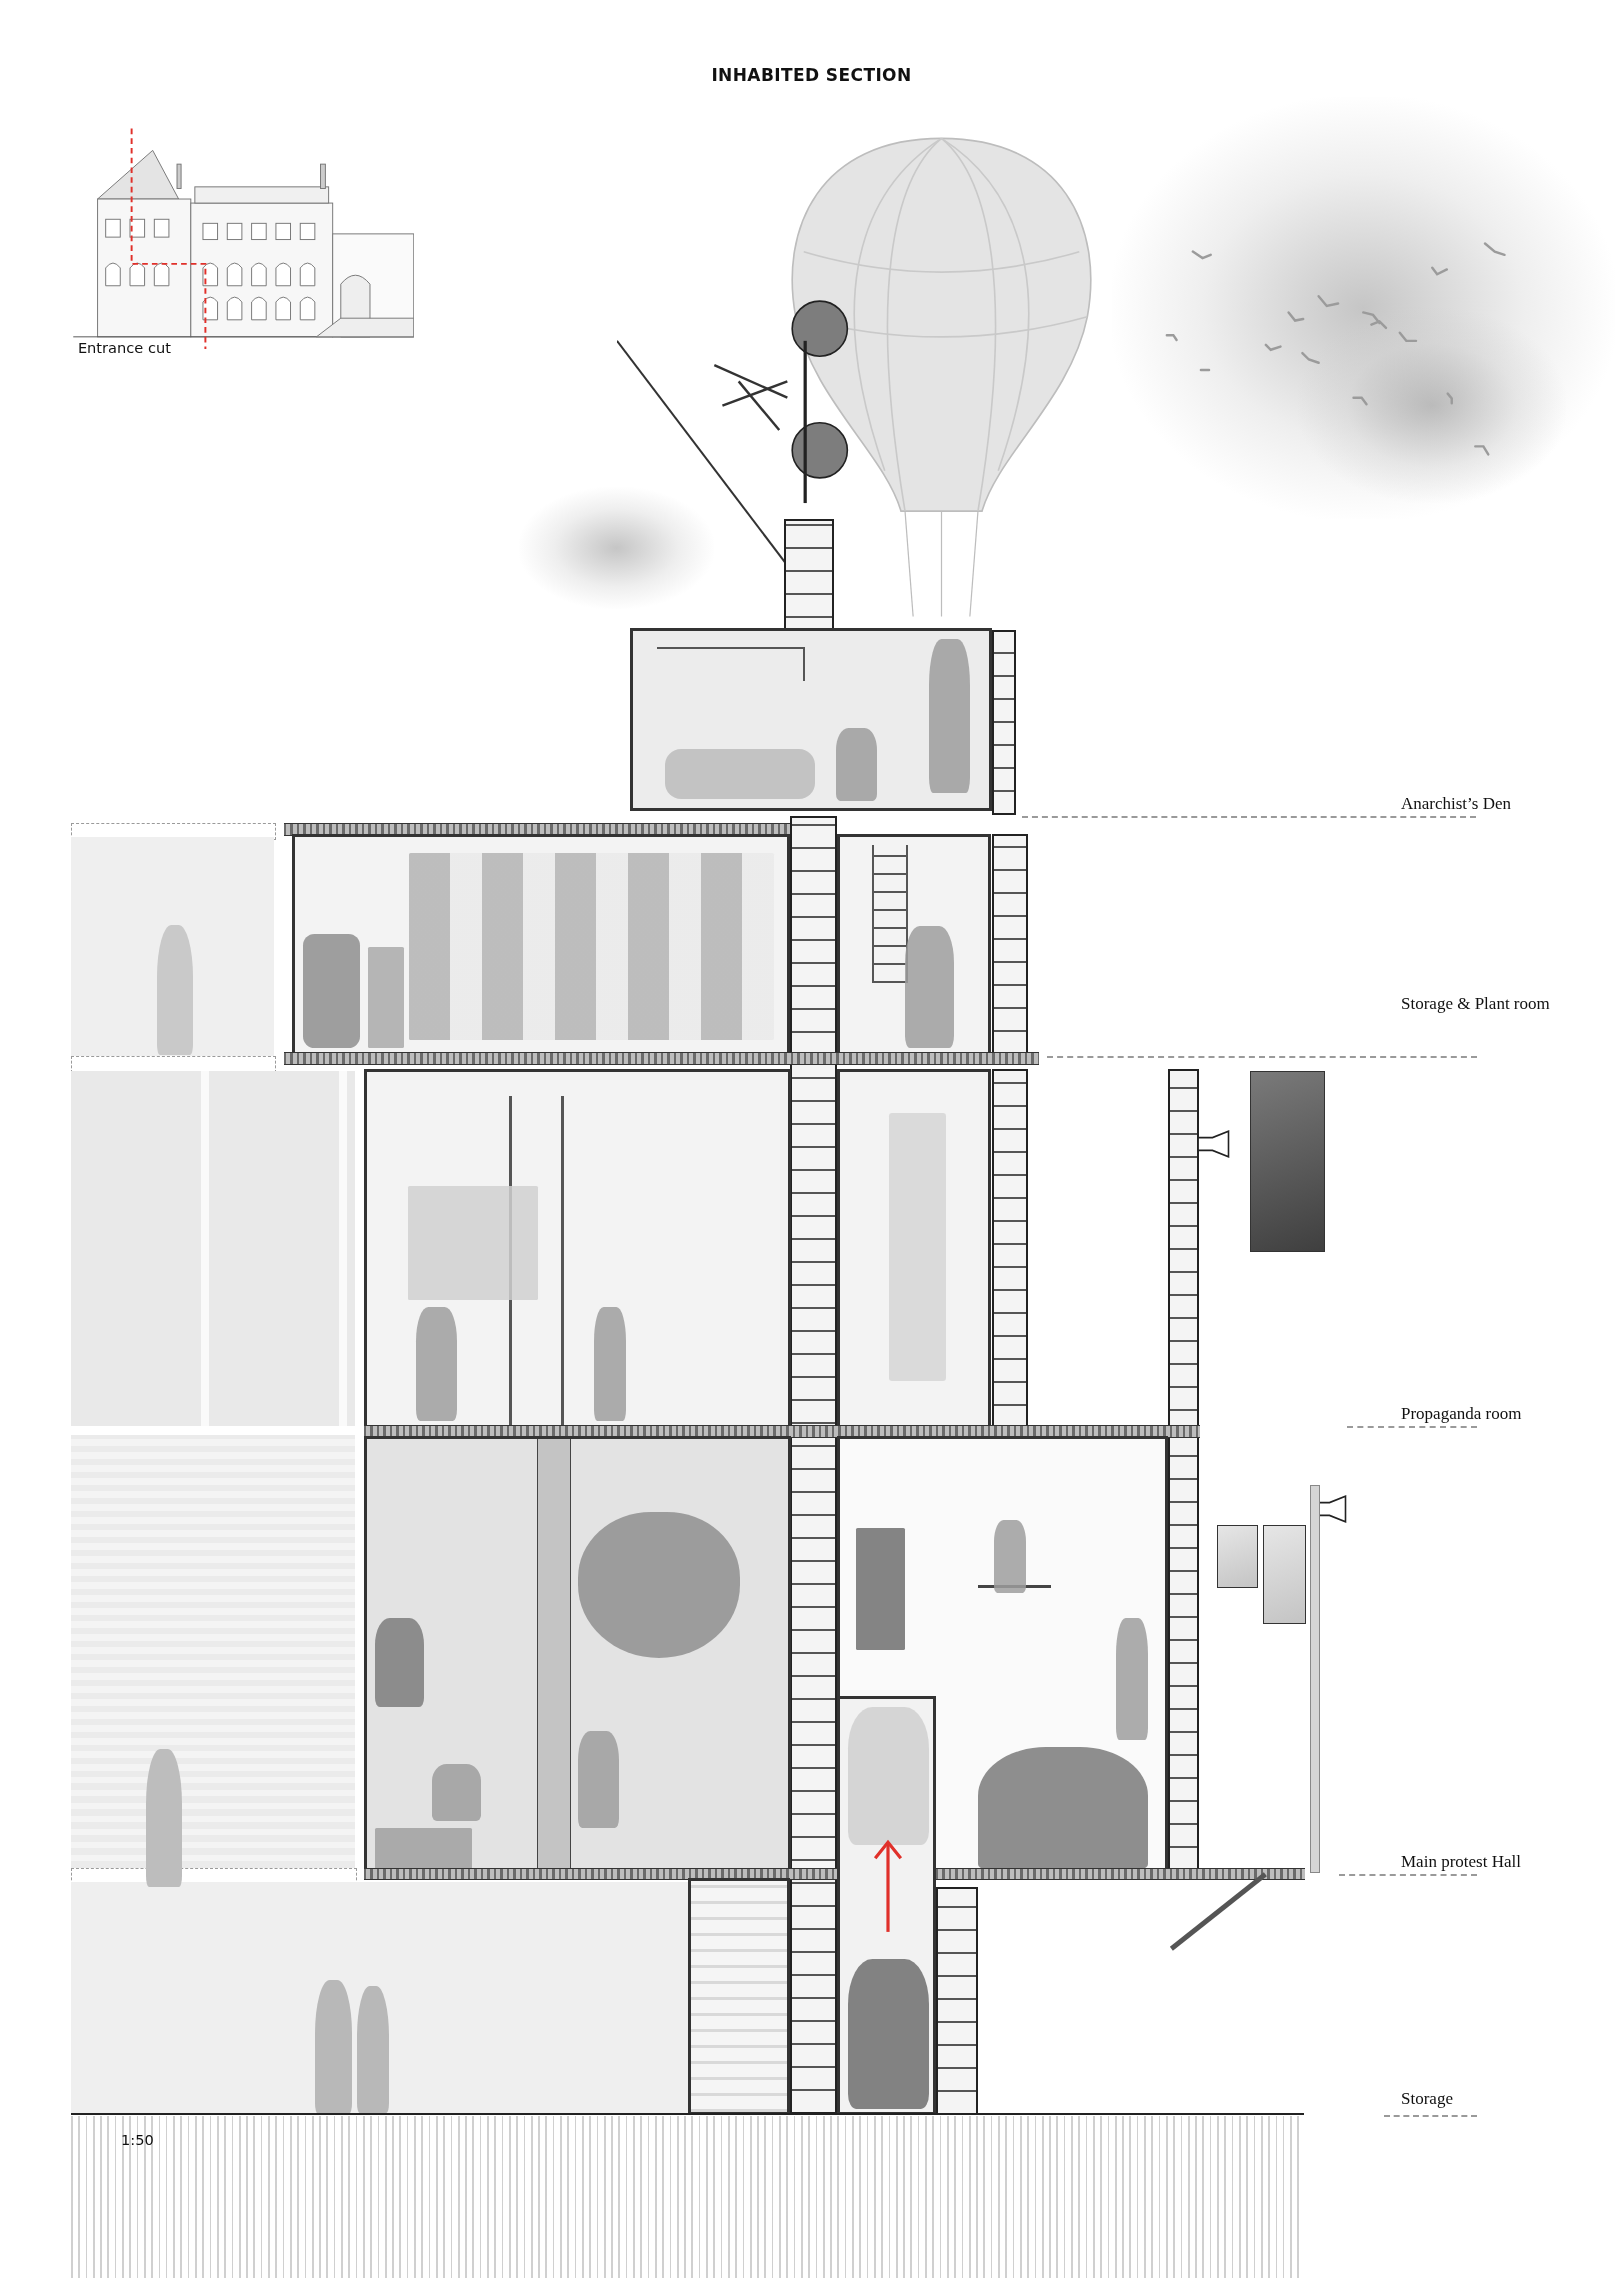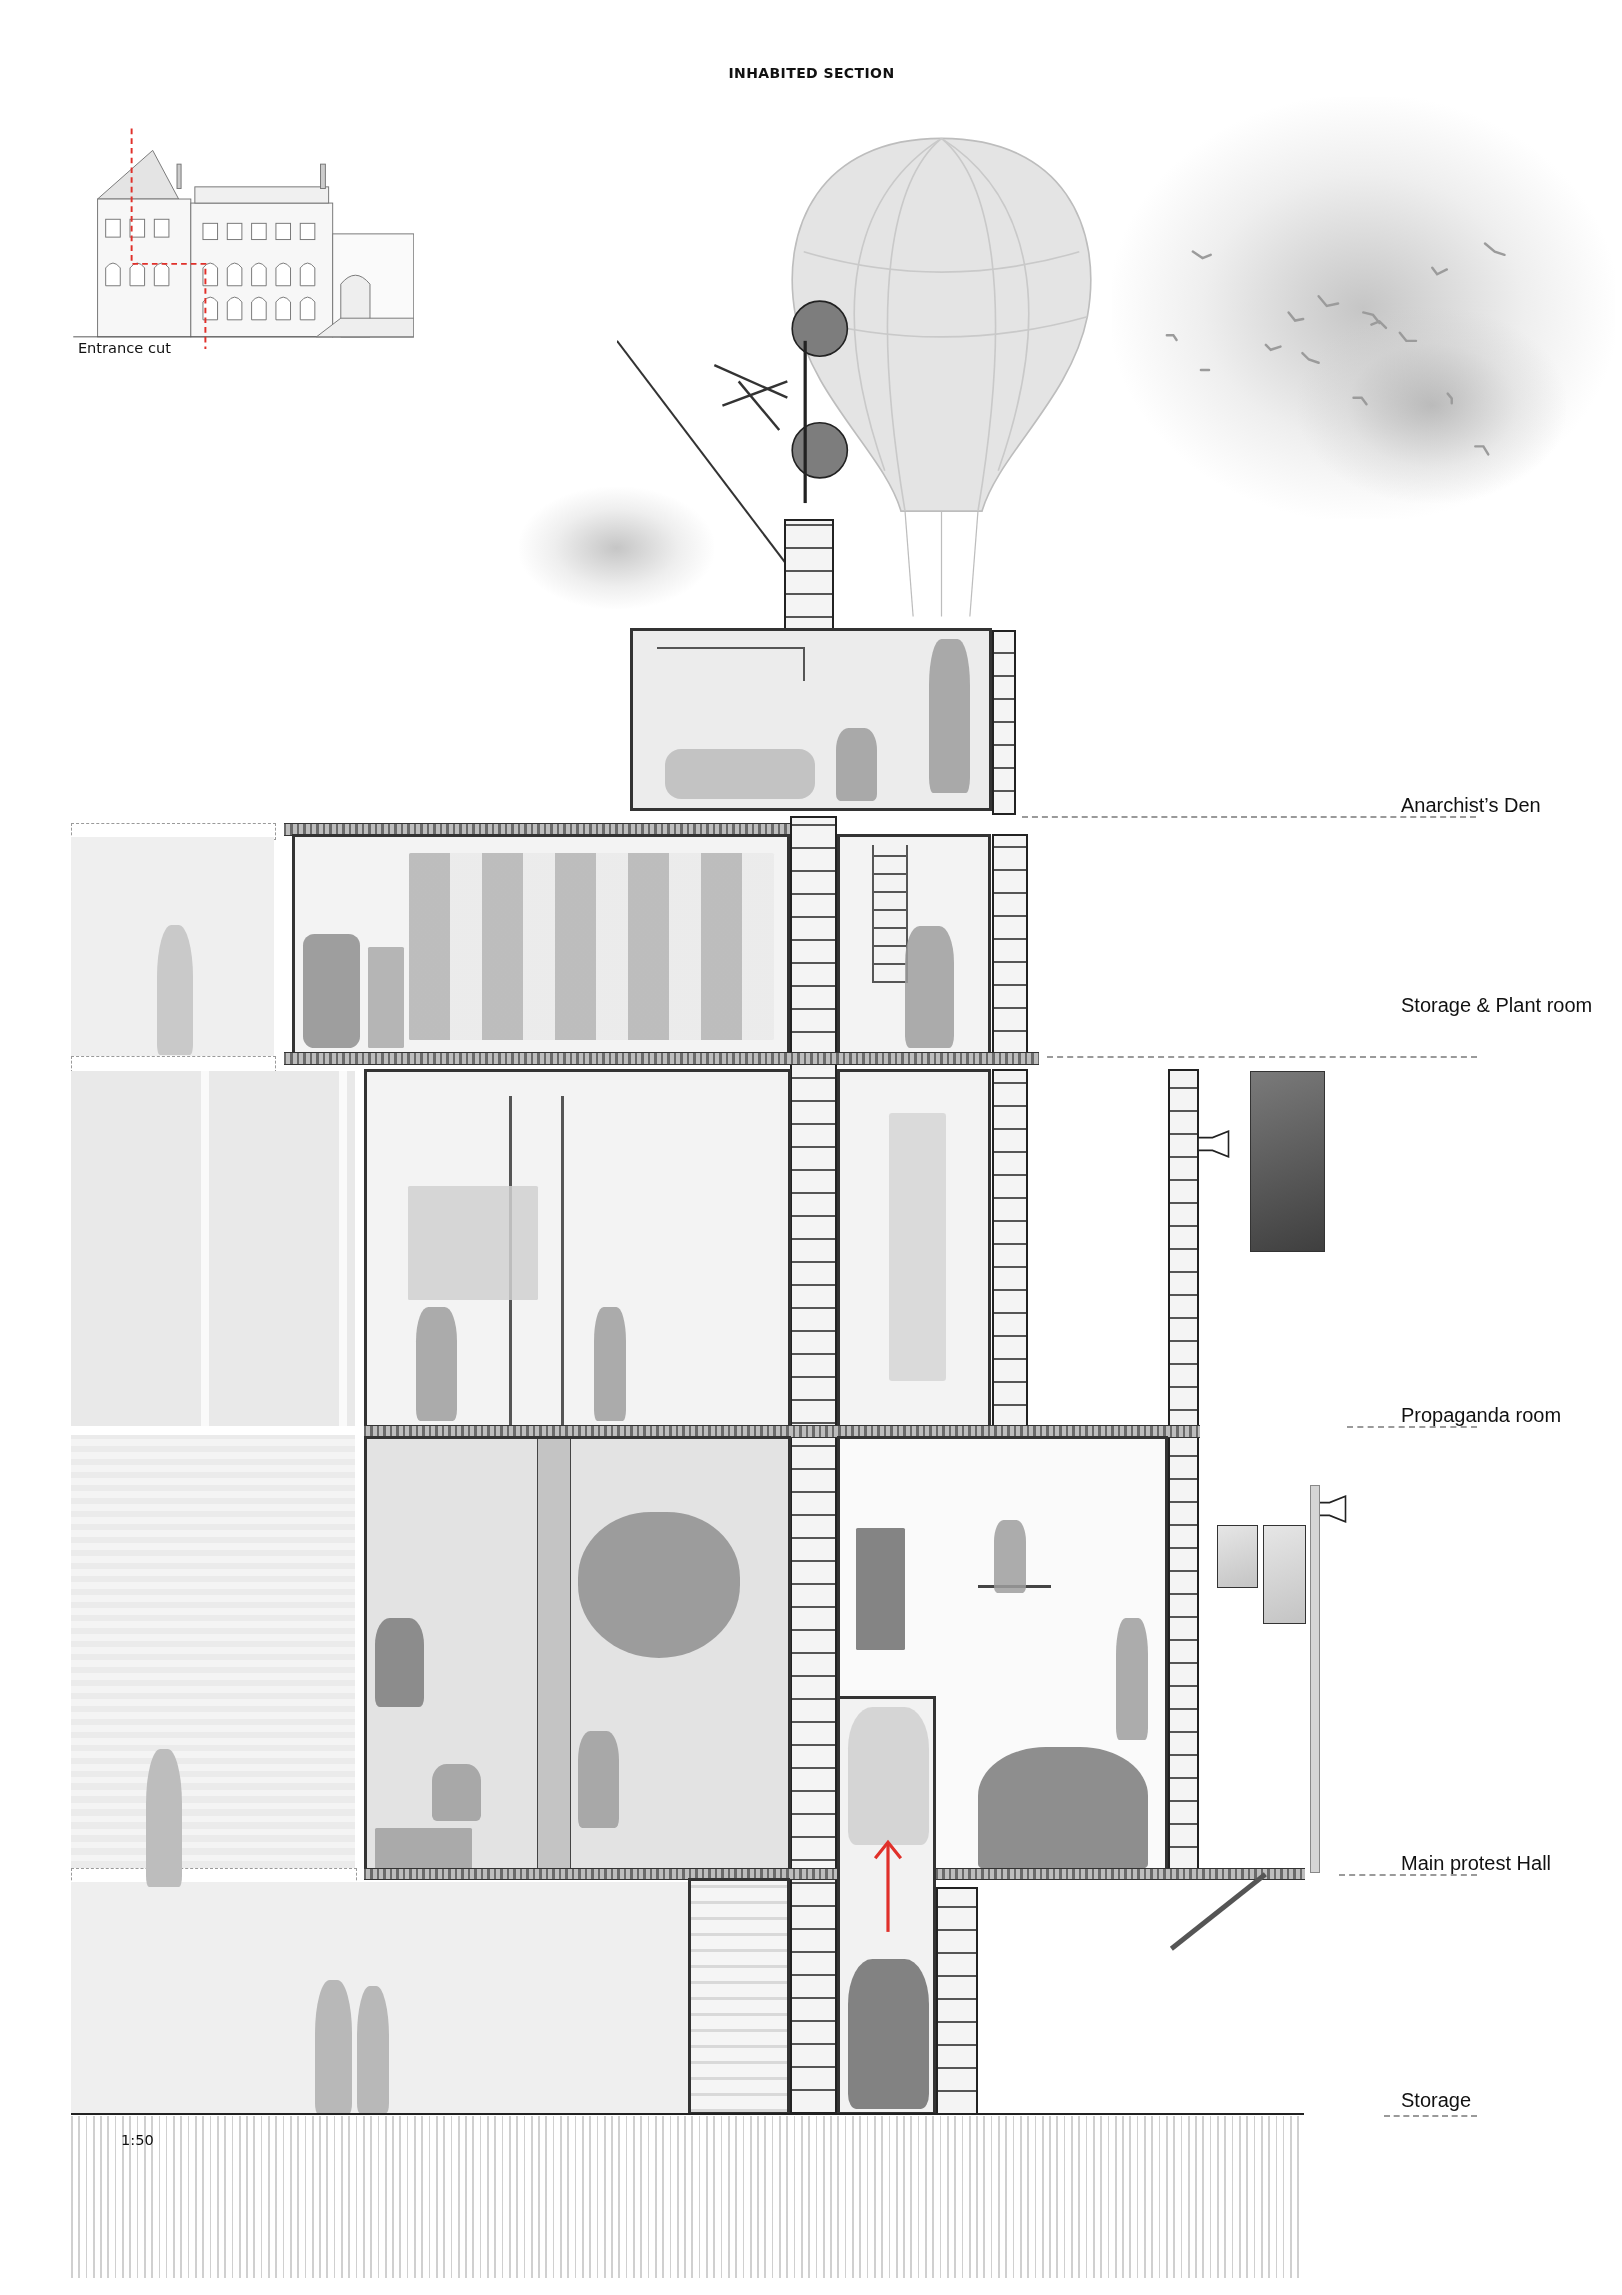--- a/index.html
+++ b/index.html
@@ -1,22 +1,22 @@
 <!DOCTYPE html>
 <html style="font-size:13px"><head>
   <meta charset="utf-8">
   <style>
     html, body { margin: 0; padding: 0; background: #ffffff; }
     body { width: 1623px; height: 2295px; position: relative; overflow: hidden;
            font-family: "Liberation Sans", "DejaVu Sans", sans-serif; color: #111; }
     .abs { position: absolute; }
     .title { left: 0; width: 1623px; top: 65px; text-align: center; font-weight: bold;
-             font-size: 14px; letter-spacing: 0.4px; font-family: "DejaVu Sans", sans-serif; }
+             font-size: 17px; letter-spacing: 0.4px; font-family: "DejaVu Sans", sans-serif; }
     .caption { font-size: 14.6px; font-family: "DejaVu Sans", sans-serif; color: #111; }
-    .level-label { font-size: 20px; font-family: Liberation Sans, sans-serif; color: #111; white-space: nowrap; }
+    .level-label { font-size: 17px; font-family: Liberation Serif, serif; color: #111; white-space: nowrap; }
     .level-line { height: 0; border-top: 2.4px dashed #9a9a9a; }
     .ghost { background: #efefef; }
     .ghost-dash { border: 1.6px dashed #9a9a9a; background: #fff; }
     .room { background: #ececec; border: 3.2px solid #333; box-sizing: border-box; }
     .room.light { background: #f3f3f3; }
     .wall { background: repeating-linear-gradient(0deg, #f4f4f4 0 21px, #555 21px 23px),
             #f0f0f0; border: 2.4px solid #222; box-sizing: border-box; }
     .slab { background: repeating-linear-gradient(90deg, #6a6a6a 0 2.4px, #bdbdbd 2.4px 6.5px); border-top: 1.6px solid #333; border-bottom: 1.6px solid #333; }
     .ground { background: repeating-linear-gradient(90deg, rgba(120,120,120,0.35) 0 1.6px, rgba(255,255,255,0) 1.6px 7.3px); }
     .figure { background: #c9c9c9; border-radius: 40% 40% 8% 8%; }

